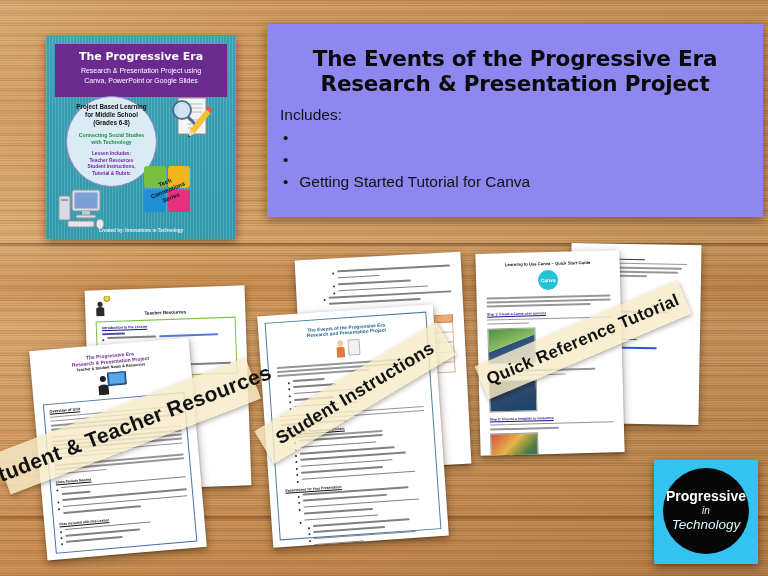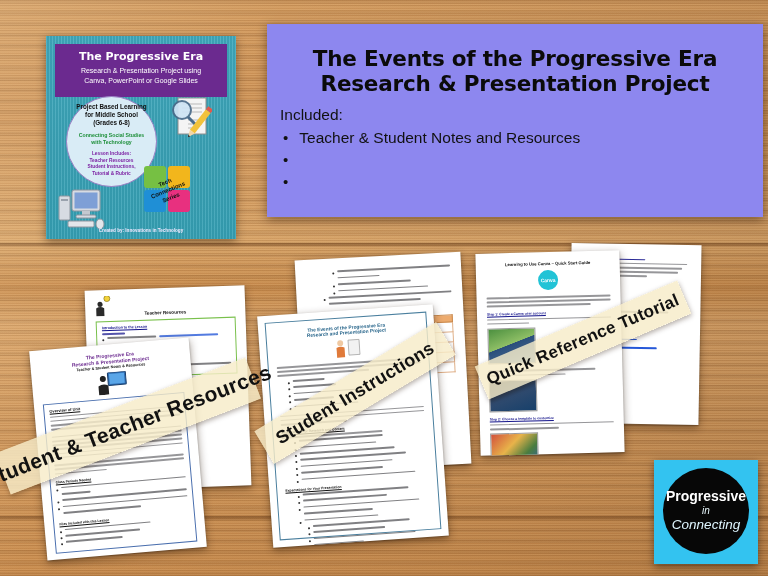--- a/index.html
+++ b/index.html
@@ -176,31 +176,31 @@
       <rect x="10" y="33" width="26" height="6" rx="1.5" fill="#e3e6ea" stroke="#8d949e"></rect>
       <ellipse cx="42" cy="36" rx="4" ry="5" fill="#e3e6ea" stroke="#8d949e"></ellipse>
     </svg>
 
     <div class="credit">Created by:  Innovations in Technology</div>
   </div>
 
   <div id="title-card">
     <div class="t1">The Events of the Progressive Era</div>
     <div class="t2">Research &amp; Presentation Project</div>
-    <div class="inc">Included:</div>
+    <div class="inc">Includes:</div>
     <ul>
       <li>
         <span class="bdot">•</span>
-        <span>Teacher &amp; Student Notes and Resources</span>
       </li>
       <li>
         <span class="bdot">•</span>
       </li>
       <li>
         <span class="bdot">•</span>
+        <span>Getting Started Tutorial for Canva</span>
       </li>
     </ul>
   </div>
 
   <div class="paper" style="left:88px;top:288px;width:160px;height:200px;transform:rotate(-2deg);">
     <div class="pg" style="padding:8px 10px;box-sizing:border-box;">
       <svg width="22" height="20" viewBox="0 0 22 20" style="position:absolute;left:8px;top:6px;">
         <circle cx="14" cy="2.5" r="3" fill="#f2d23b" stroke="#7a6a10" stroke-width=".6"></circle>
         <circle cx="7" cy="8" r="2.6" fill="#2b2b2b"></circle>
         <path d="M3 20 L3 12 Q7 9.5 11 12 L11 20 Z" fill="#2b2b2b"></path>
@@ -528,17 +528,17 @@
   </div>
 
   <div class="ribbon" style="left:473px;top:322px;width:220px;height:36px;transform:rotate(-23deg);">
     <span style="font-size:17px;">Quick Reference Tutorial</span>
   </div>
 
   <div id="logo">
     <div class="blk">
       <div class="l1">Progressive</div>
       <div class="l2">in</div>
-      <div class="l3">Connecting</div>
+      <div class="l3">Technology</div>
     </div>
   </div>
 
 </div>
 
 </body></html>

